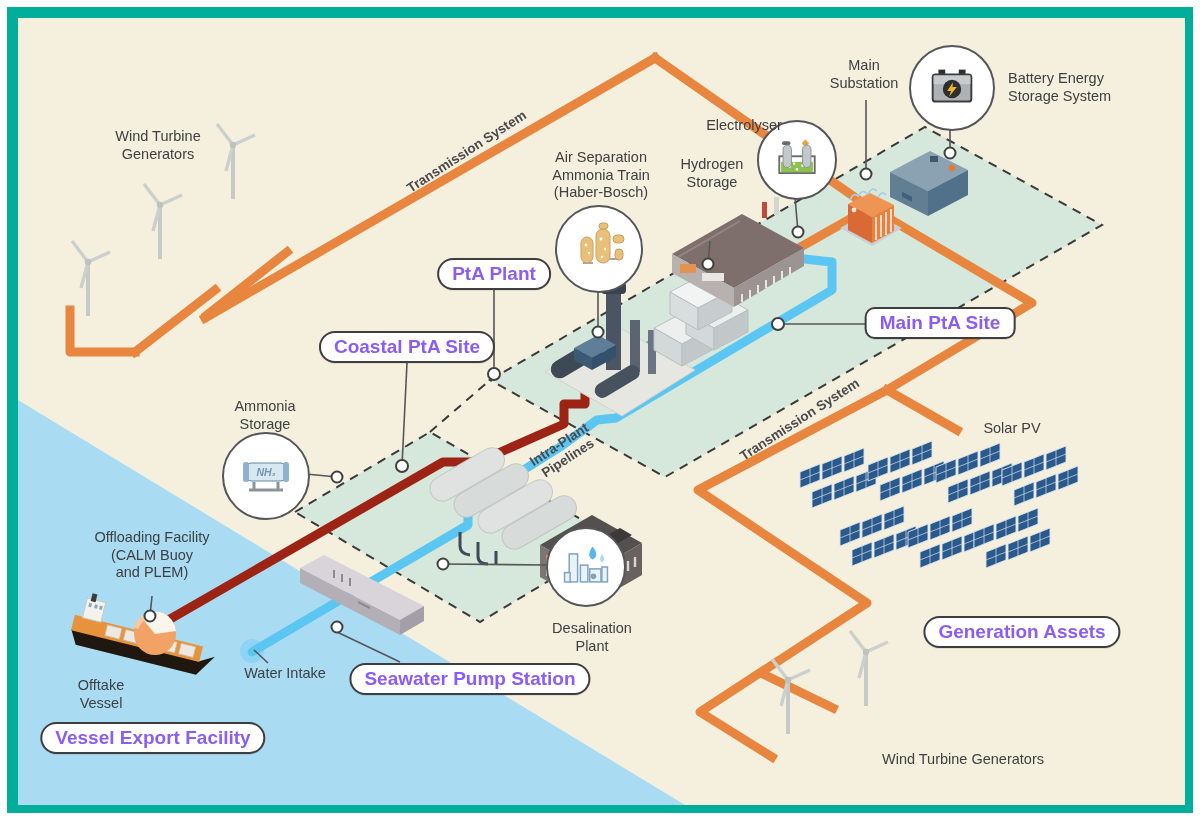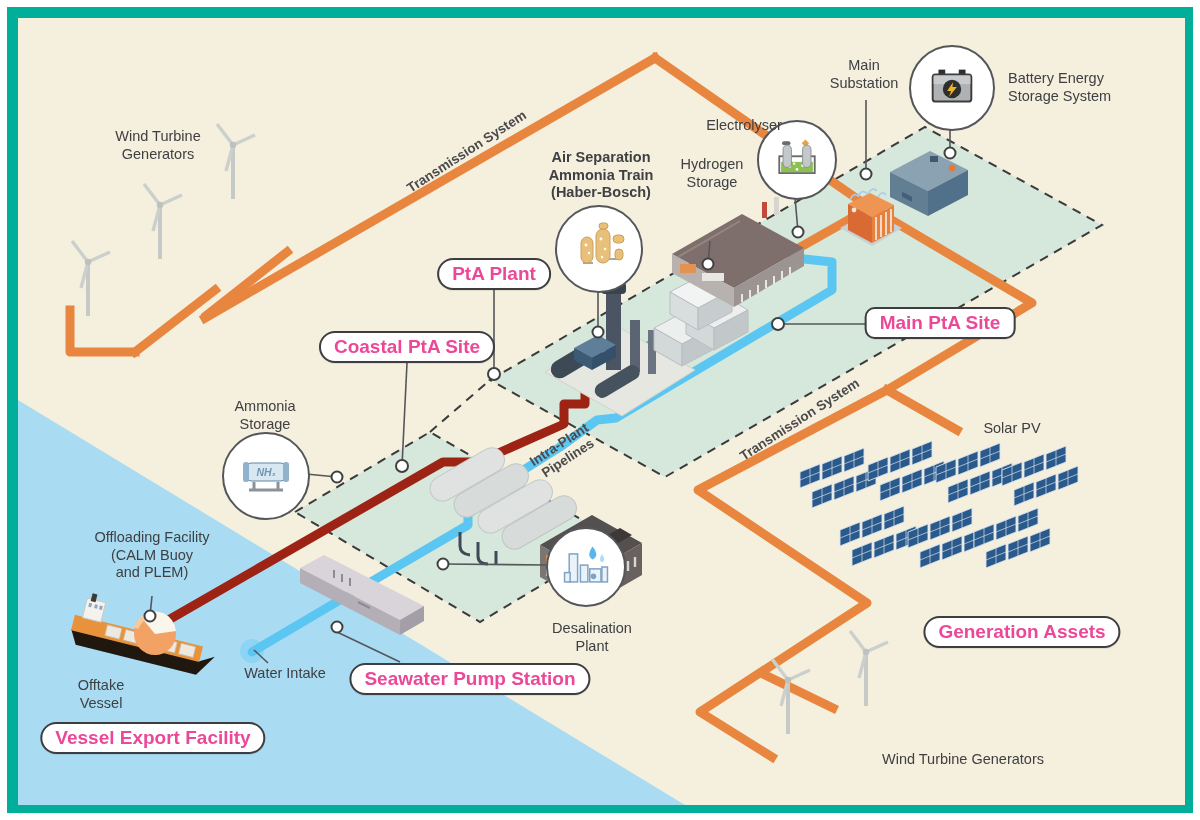--- a/index.html
+++ b/index.html
@@ -6,21 +6,21 @@
   #stage{position:relative;width:1200px;height:820px;background:#ffffff;overflow:hidden;
          font-family:"Liberation Sans","DejaVu Sans",sans-serif;}
   .frame{position:absolute;left:7px;top:7px;right:7px;bottom:7px;background:#00AE9A;}
   .canvas{position:absolute;left:18px;top:18px;width:1167px;height:787px;background:#F5EFDE;}
   svg.scene{position:absolute;left:0;top:0;}
   .lbl{position:absolute;color:#3F4043;font-size:14.5px;line-height:1.22;font-weight:500;
        text-align:center;white-space:pre-line;transform:translate(-50%,-50%);z-index:30;}
   .lbl.left{text-align:left;transform:translate(0,-50%);}
   .lbl.rot{font-weight:700;font-size:13.5px;color:#4A4A4C;white-space:pre-line;}
   .callout{position:absolute;background:#ffffff;border:2.5px solid #3E3E40;border-radius:17px;
-       color:#ec4899;font-size:19px;font-weight:800;padding:3px 13px;white-space:nowrap;
+       color:#8b5cf6;font-size:19px;font-weight:800;padding:3px 13px;white-space:nowrap;
        transform:translate(-50%,-50%);z-index:32;box-shadow:0 1px 0 rgba(0,0,0,0.08);text-align:right;}
   .iconcircle{position:absolute;background:#ffffff;border:2px solid #55565A;border-radius:50%;
        display:flex;align-items:center;justify-content:center;z-index:28;}
 </style>
 </head>
 <body>
 
 <div id="stage">
   <div class="frame"></div>
   <div class="canvas"></div>
@@ -340,21 +340,21 @@
       </g>
       <path d="M37,8 q-7,10 0,14 q8,-4 0,-14" fill="#57B7EC"></path>
       <path d="M47,16 q-4,7 0,9 q5,-2 0,-9" fill="#A8DCF6"></path>
       <circle cx="38" cy="40" r="3" fill="#7FA3C2"></circle>
     </svg>
   </div>
 
   <div class="lbl" style="left:158px;top:146px;">Wind Turbine
 Generators</div>
   <div class="lbl rot" style="left:467px;top:152px;transform:translate(-50%,-50%) rotate(-33deg);">Transmission System</div>
-  <div class="lbl" style="left:601px;top:176px;font-weight:bold;">Air Separation
+  <div class="lbl" style="left:601px;top:176px;">Air Separation
 Ammonia Train
 (Haber-Bosch)</div>
   <div class="lbl" style="left:712px;top:146px;margin-top:28px;">Hydrogen
 Storage</div>
   <div class="lbl" style="left:744px;top:106px;margin-top:20px;">Electrolyser</div>
   <div class="lbl" style="left:864px;top:75px;">Main
 Substation</div>
   <div class="lbl left" style="left:1008px;top:88px;">Battery Energy
 Storage System</div>
   <div class="lbl" style="left:265px;top:416px;">Ammonia

